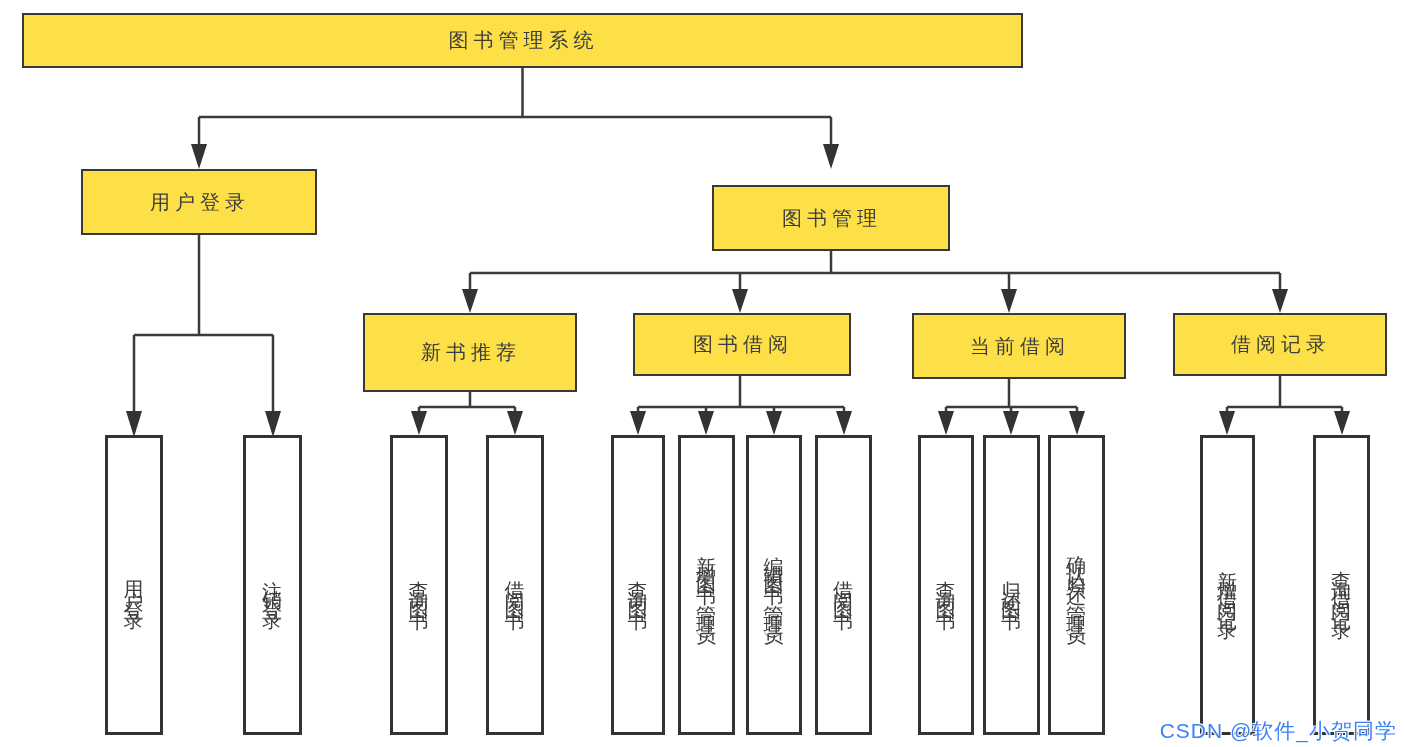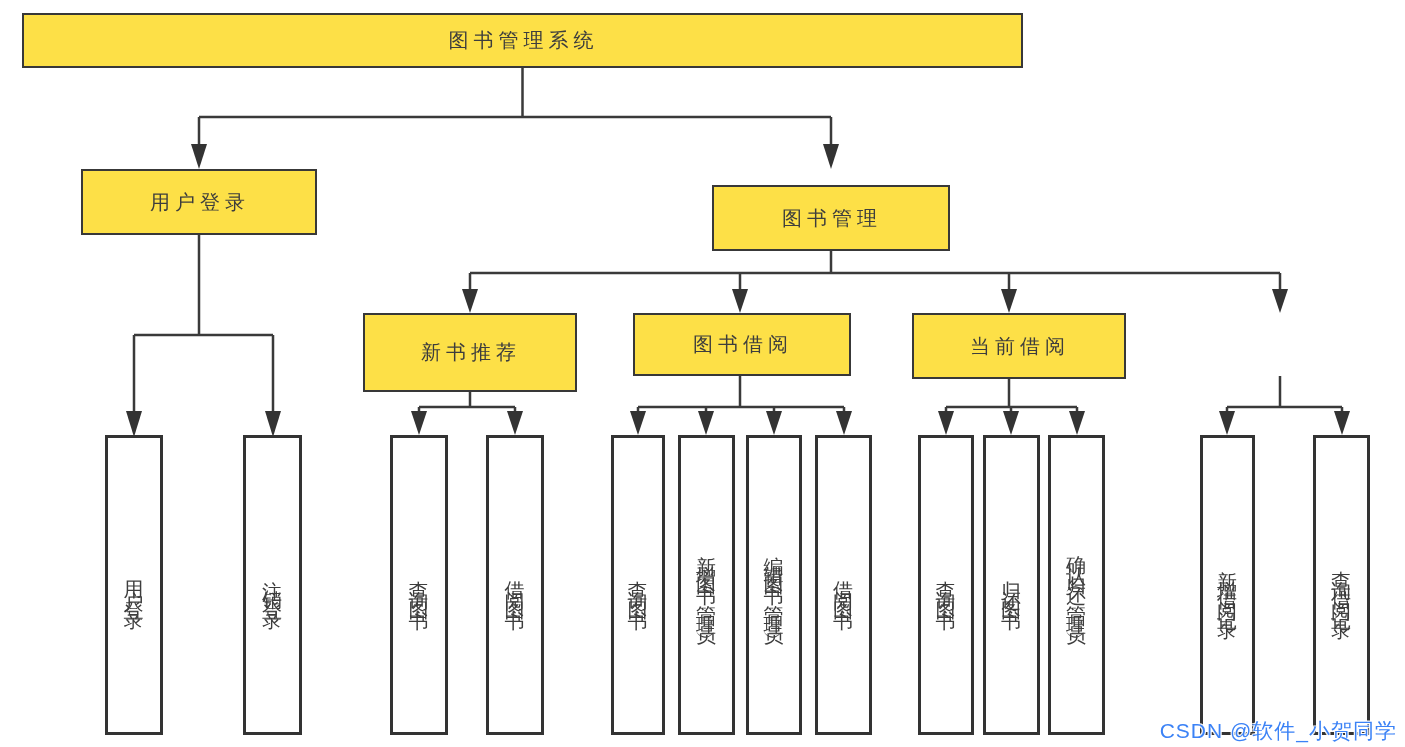--- a/index.html
+++ b/index.html
@@ -73,20 +73,21 @@
   </svg>
 
   <div class="node" style="left:22px;top:13px;width:1001px;height:55px;">图书管理系统</div>
 
   <div class="node" style="left:81px;top:169px;width:236px;height:66px;">用户登录</div>
   <div class="node" style="left:712px;top:185px;width:238px;height:66px;">图书管理</div>
 
   <div class="node" style="left:363px;top:313px;width:214px;height:79px;">新书推荐</div>
   <div class="node" style="left:633px;top:313px;width:218px;height:63px;">图书借阅</div>
   <div class="node" style="left:912px;top:313px;width:214px;height:66px;">当前借阅</div>
+  <div class="node" style="left:1173px;top:313px;width:214px;height:63px;">借阅记录</div>
 
   <div class="leaf" style="left:105px;top:435px;width:58px;height:300px;">
     <span class="vtext">用户登录</span>
   </div>
   <div class="leaf" style="left:243px;top:435px;width:59px;height:300px;">
     <span class="vtext">注销登录</span>
   </div>
 
   <div class="leaf" style="left:390px;top:435px;width:58px;height:300px;">
     <span class="vtext">查询图书</span>

